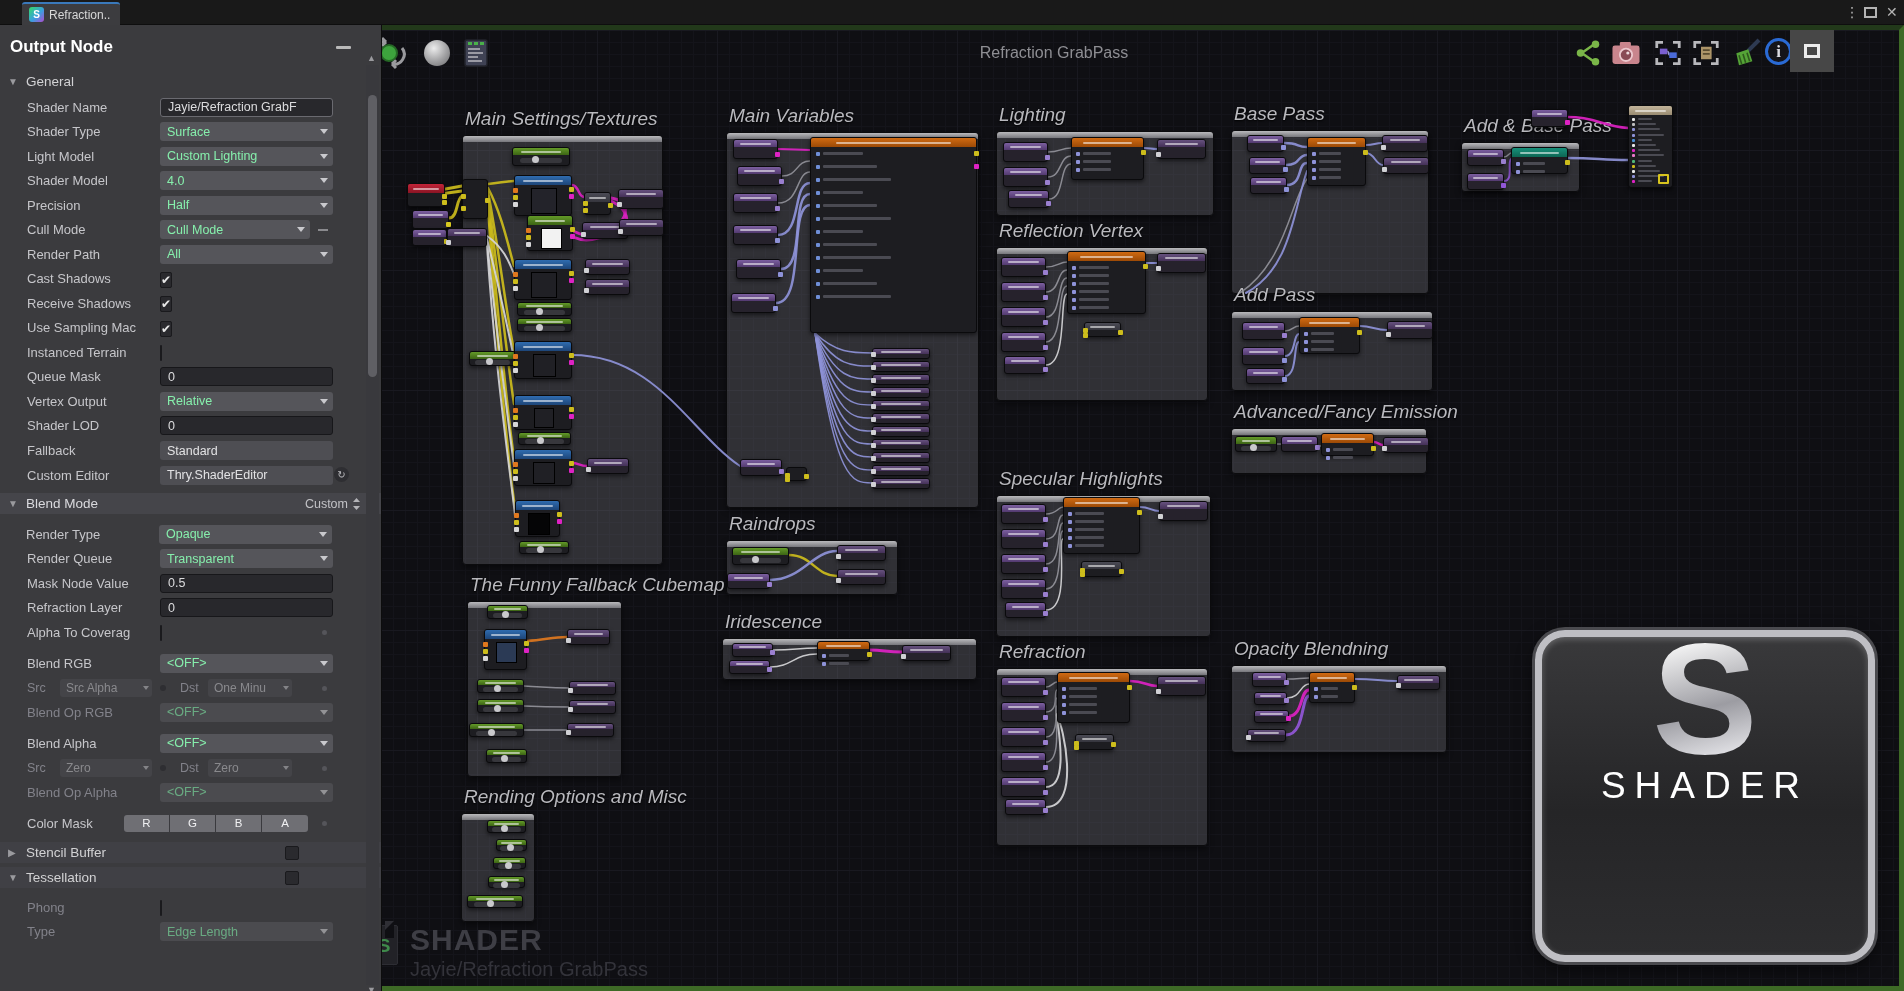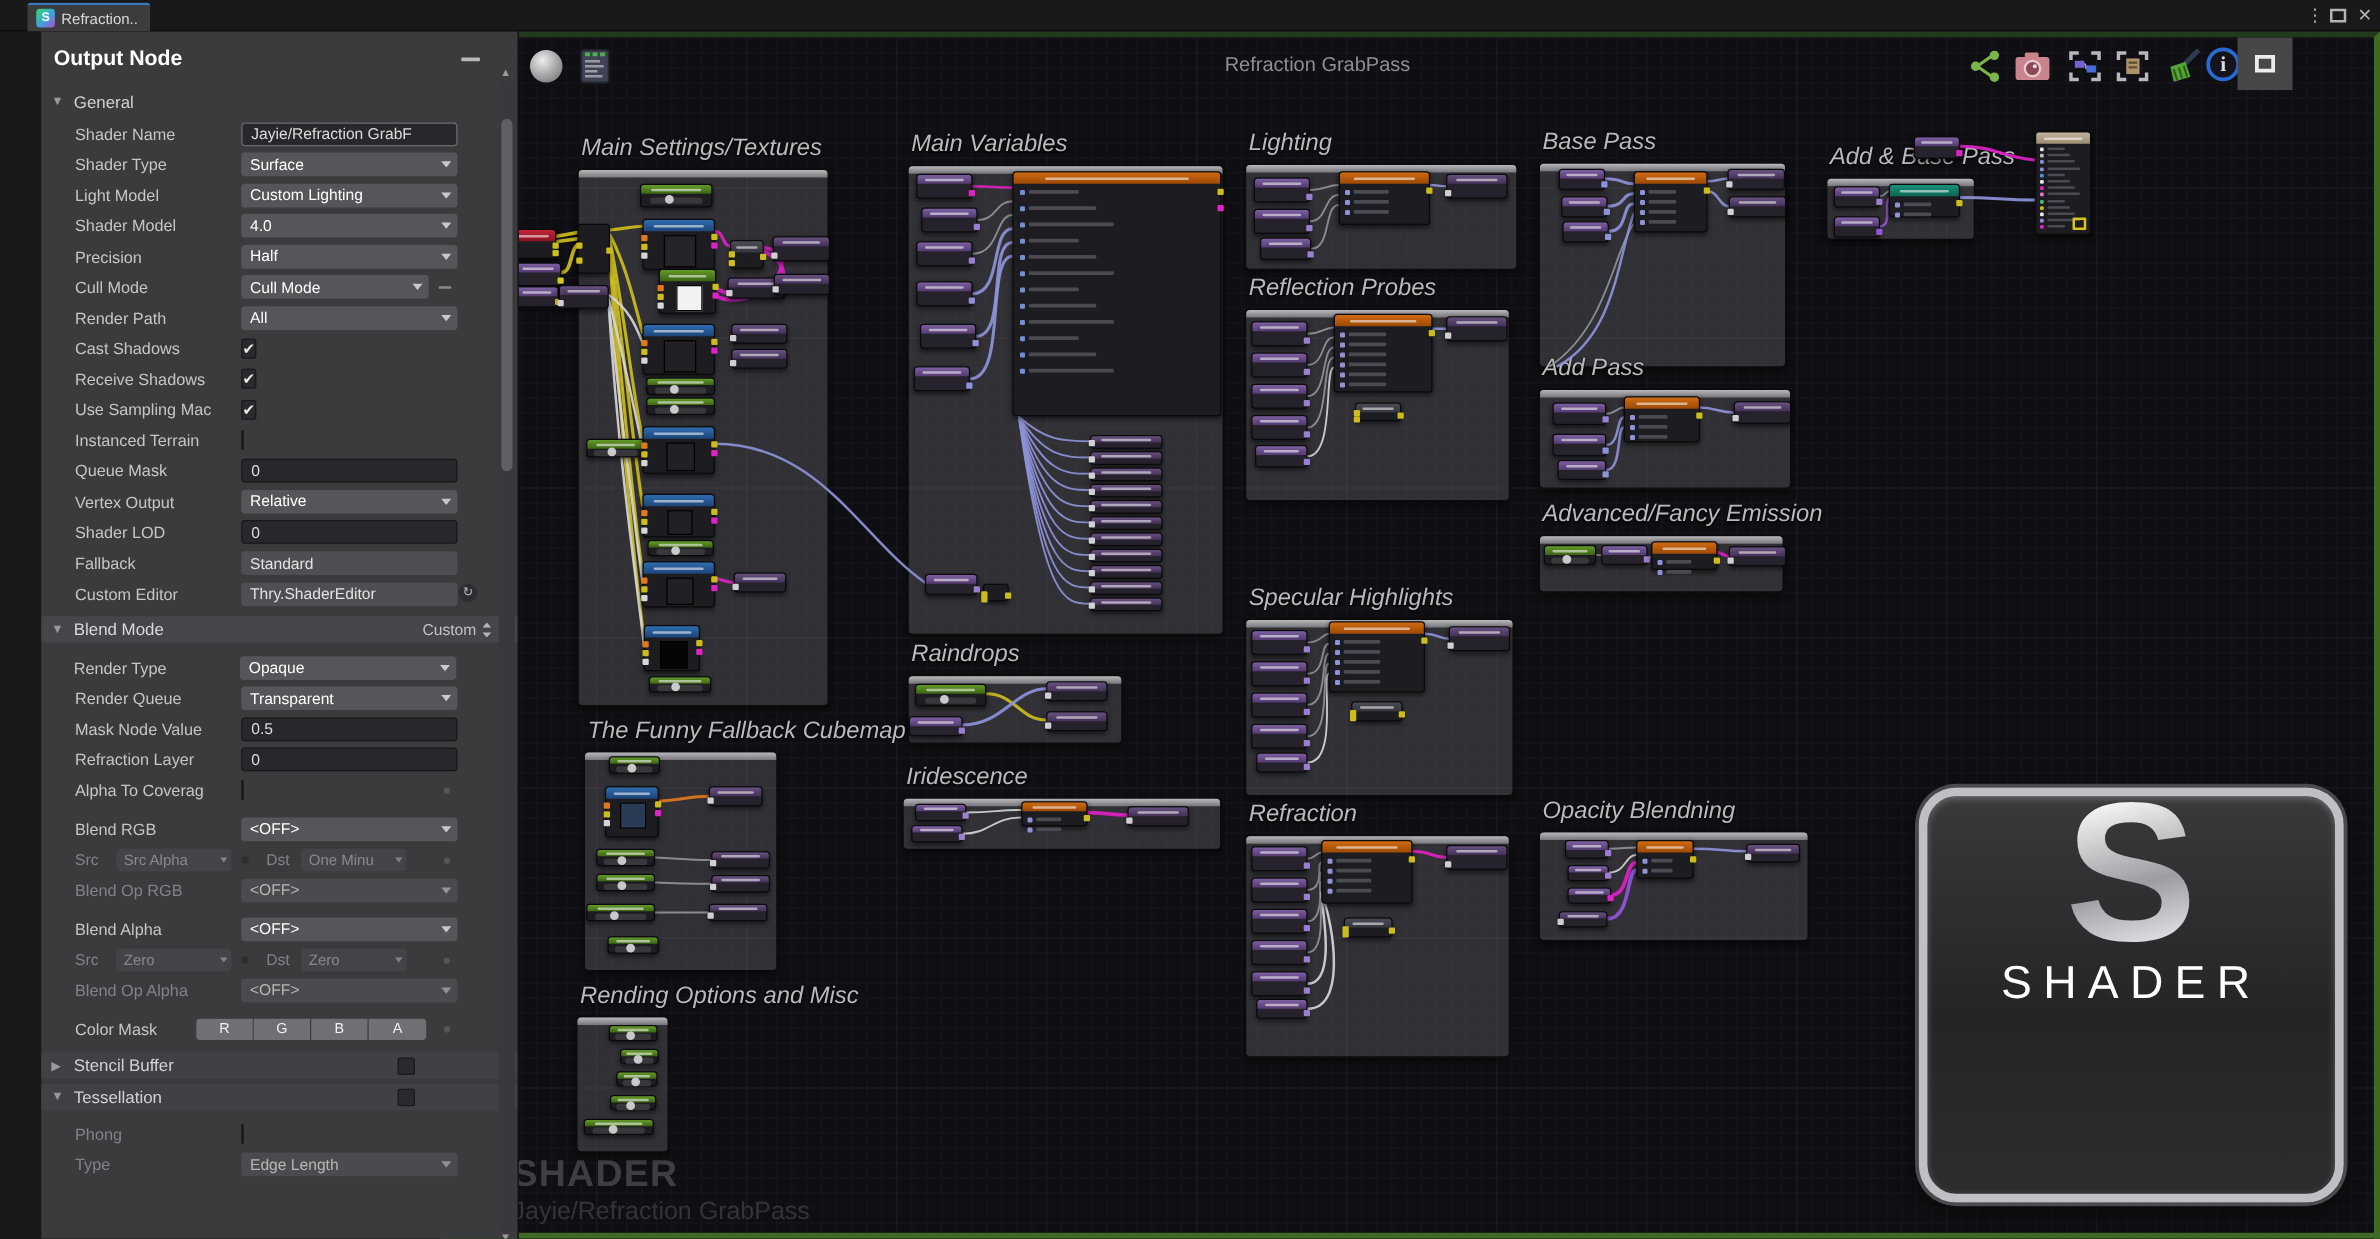--- a/index.html
+++ b/index.html
@@ -16,32 +16,32 @@
   #tab .sicon { width:15px; height:15px; border-radius:3px; background:linear-gradient(135deg,#35d07a 10%,#3aa0e0 55%,#b04ad0 100%);
     color:#fff; font-size:10px; font-weight:bold; display:flex; align-items:center; justify-content:center; }
   #tab .tlabel { color:#d8d8d8; font-size:12px; white-space:nowrap; }
   .winctl { position:absolute; top:4px; color:#b4b4b4; font-size:14px; line-height:16px; cursor:default; }
   #wc-kebab { left:1845px; letter-spacing:0; }
   #wc-max { left:1864px; top:7px; width:13px; height:11px; border:2px solid #b4b4b4; }
   #wc-close { left:1886px; }
 
   
   #panel { position:absolute; left:0; top:25px; width:382px; height:966px; background:#3b3b3e;
-    z-index:55; overflow:hidden; border-right:1px solid #0d0d0d;margin-left:33px; }
+    z-index:55; overflow:hidden; border-right:1px solid #0d0d0d; }
   #panel-title { display:flex; align-items:center; justify-content:space-between;
     padding:12px 14px 14px 10px; }
   #panel-title .t { color:#ffffff; font-size:17px; font-weight:bold; }
   #panel-title .dash { width:15px; height:3px; background:#b9b9b9; margin-right:16px; border-radius:1px; }
   .row { display:flex; align-items:center; height:20px; margin:0 0 4.5px 0; padding-left:27px; position:relative; }
   .row .lbl { width:133px; min-width:133px; color:#c6c6ca; font-size:13px; white-space:nowrap;
     overflow:hidden; }
   .row.dim .lbl { color:#82828a; }
   .row.dim .drop,.row.dim .dd2 { opacity:.62; }
   .ctl { width:173px; position:relative; }
-  .drop { height:19px; background:#55555a; border-radius:3px; color:#ffffff; font-size:12.5px;
+  .drop { height:19px; background:#55555a; border-radius:3px; color:#86efac; font-size:12.5px;
     display:flex; align-items:center; padding:0 18px 0 7px; position:relative; white-space:nowrap; overflow:hidden; }
   .drop .arr { position:absolute; right:5px; top:7px; width:0; height:0; border-left:4px solid transparent;
     border-right:4px solid transparent; border-top:5px solid #c9c9cd; }
   .tfield { height:19px; background:#28282c; border:1px solid #17171a; border-radius:3px; color:#dcdcde;
     font-size:12.5px; display:flex; align-items:center; padding:0 7px; white-space:nowrap; overflow:hidden; }
   .tfield.named { border:1px solid #6a6a70; }
   .lfield { height:19px; background:#4e4e53; border-radius:3px; color:#e2e2e4; font-size:12.5px;
     display:flex; align-items:center; padding:0 7px; white-space:nowrap; overflow:hidden; }
   .chk { width:16px; height:16px; background:#2a2a2e; border:1px solid #1a1a1d; border-radius:2px;
     color:#e8e8e8; font-size:12px; line-height:14px; text-align:center; }
@@ -164,21 +164,21 @@
   </div>
 
   <div id="layer-groups">
       <div class="ngroup" style="left: 462px; top: 135px; width: 201px; height: 430px;"></div>
       <div class="gtitle" style="left: 465px; top: 108px;">Main Settings/Textures</div>
       <div class="ngroup" style="left: 726px; top: 132px; width: 253px; height: 376px;"></div>
       <div class="gtitle" style="left: 729px; top: 105px;">Main Variables</div>
       <div class="ngroup" style="left: 996px; top: 131px; width: 218px; height: 85px;"></div>
       <div class="gtitle" style="left: 999px; top: 104px;">Lighting</div>
       <div class="ngroup" style="left: 996px; top: 247px; width: 212px; height: 154px;"></div>
-      <div class="gtitle" style="left: 999px; top: 220px;">Reflection Probes</div>
+      <div class="gtitle" style="left: 999px; top: 220px;">Reflection Vertex</div>
       <div class="ngroup" style="left: 996px; top: 495px; width: 215px; height: 142px;"></div>
       <div class="gtitle" style="left: 999px; top: 468px;">Specular Highlights</div>
       <div class="ngroup" style="left: 996px; top: 668px; width: 212px; height: 178px;"></div>
       <div class="gtitle" style="left: 999px; top: 641px;">Refraction</div>
       <div class="ngroup" style="left: 1231px; top: 130px; width: 198px; height: 164px;"></div>
       <div class="gtitle" style="left: 1234px; top: 103px;">Base Pass</div>
       <div class="ngroup" style="left: 1231px; top: 311px; width: 202px; height: 80px;"></div>
       <div class="gtitle" style="left: 1234px; top: 284px;">Add Pass</div>
       <div class="ngroup" style="left: 1231px; top: 428px; width: 196px; height: 46px;"></div>
       <div class="gtitle" style="left: 1234px; top: 401px;">Advanced/Fancy Emission</div>

